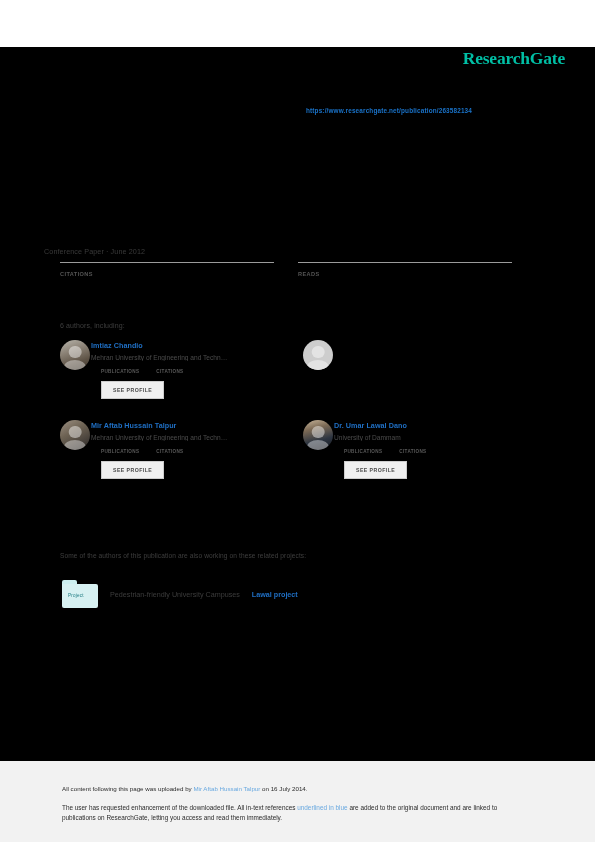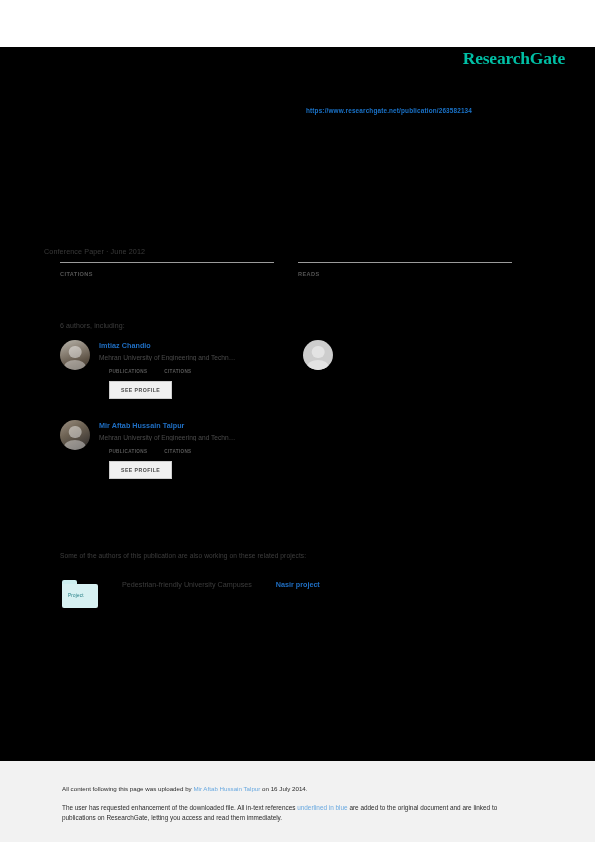--- a/index.html
+++ b/index.html
@@ -142,21 +142,21 @@
     width: 460px;
   }
   .author-row {
     display: flex;
     gap: 26px;
     margin-bottom: 21px;
   }
   .author-card {
     width: 217px;
     display: flex;
-    gap: 9px;
+    gap: 1px;
     position: relative;
   }
   .avatar {
     width: 30px;
     height: 30px;
     border-radius: 50%;
     flex: 0 0 30px;
     overflow: hidden;
     position: relative;
     background: #cfcfcf;
@@ -252,22 +252,22 @@
     top: 552px;
     font-size: 6.6px;
     color: #3f3f3f;
     letter-spacing: 0.1px;
   }
   .project-row {
     position: absolute;
     left: 62px;
     top: 580px;
     display: flex;
-    align-items: flex-start;
-    gap: 24px;
+    align-items: center;
+    gap: 12px;
   }
   .project-folder {
     width: 36px;
     height: 28px;
     position: relative;
     flex: 0 0 36px;
   }
   .project-folder .tab {
     position: absolute;
     left: 0; top: 0;
@@ -424,35 +424,56 @@
             </div>
             <div class="author-stat">
               <div class="author-stat-value"></div>
               <div class="author-stat-label">CITATIONS</div>
             </div>
           </div>
           <div class="see-profile">SEE PROFILE</div>
         </div>
       </div>
 
+      <div class="author-card">
+        <div class="avatar photo-c">
+          <div class="face"></div>
+          <div class="shoulders"></div>
+        </div>
+        <div class="author-info">
+          <div class="author-name">Dr. Umar Lawal Dano</div>
+          <div class="author-affil">University of Dammam</div>
+          <div class="author-stats">
+            <div class="author-stat">
+              <div class="author-stat-value"></div>
+              <div class="author-stat-label">PUBLICATIONS</div>
+            </div>
+            <div class="author-stat">
+              <div class="author-stat-value"></div>
+              <div class="author-stat-label">CITATIONS</div>
+            </div>
+          </div>
+          <div class="see-profile">SEE PROFILE</div>
+        </div>
+      </div>
 
     </div>
 
   </div>
 
   <div class="projects-heading">Some of the authors of this publication are also working on these related projects:</div>
 
   <div class="project-row">
     <div class="project-folder">
       <div class="tab"></div>
       <div class="body"></div>
       <div class="tag">Project</div>
     </div>
     <div class="project-title">Pedestrian-friendly University Campuses</div>
-    <div class="view-project">Nasir project</div>
+    <div class="view-project">Lawal project</div>
   </div>
 
   <div class="footer">
     <div class="footer-line1">
       <span>All content following this page was uploaded by </span><span class="uploader">Mir Aftab Hussain Talpur</span><span> on 16 July 2014.</span>
     </div>
     <div class="footer-line2">
       <span>The user has requested enhancement of the downloaded file. All in-text references </span><span class="blue-ref">underlined in blue</span><span> are added to the original document and are linked to publications on ResearchGate, letting you access and read them immediately.</span>
     </div>
   </div>

